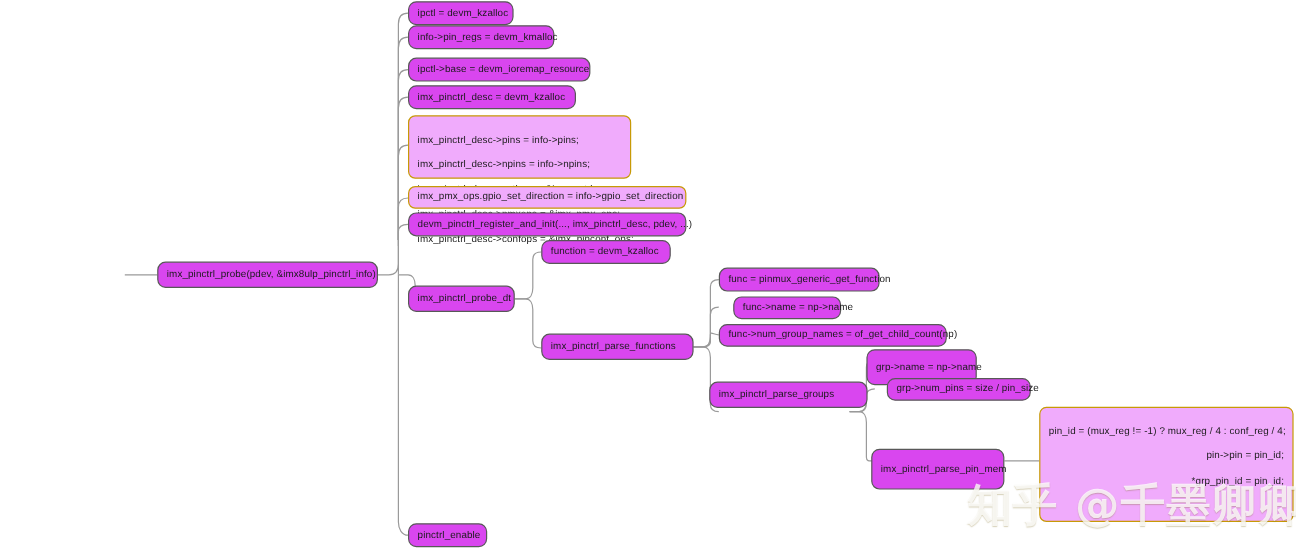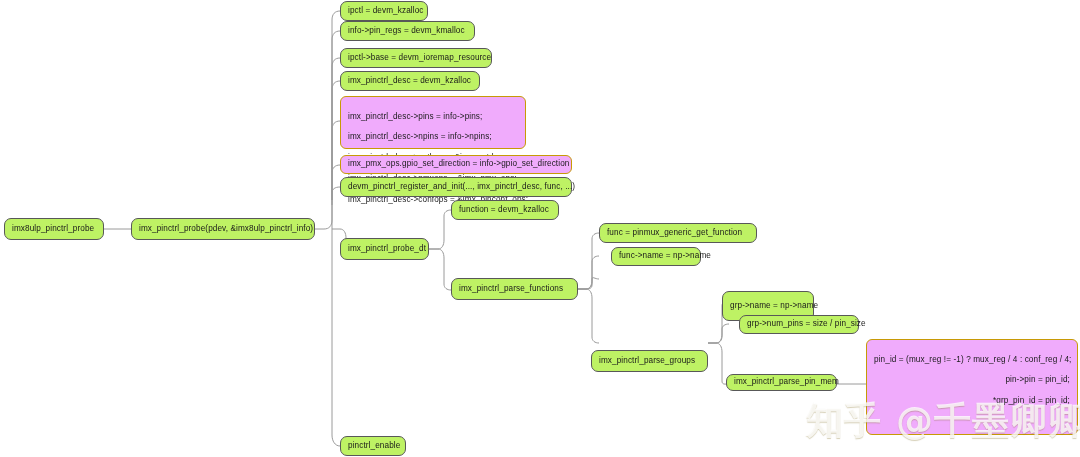--- a/index.html
+++ b/index.html
@@ -19,21 +19,21 @@
     position: absolute;
     left: 0;
     top: 0;
     width: 1080px;
     height: 457px;
     pointer-events: none;
   }
   .node {
     position: absolute;
     box-sizing: border-box;
-    background: #bef264;
+    background: #d946ef;
     border: 1px solid #585858;
     border-radius: 7px;
     color: #1a1a1a;
     font-size: 8.2px;
     line-height: 10.6px;
     letter-spacing: 0.1px;
     white-space: pre;
     display: flex;
     align-items: center;
     justify-content: flex-start;
@@ -101,33 +101,30 @@
       <path d="M578,289 L586,289 C590,289 592,293 592,298 L592,337 C592,341 595,343 599,343"></path>
 
       <path d="M708,343 L716,343 C720,343 722,339 722,334 L722,306 C722,302 725,300 729,300"></path>
       <path d="M708,343 L716,343 C720,343 722,340 722,336 L722,329 C722,326 725,324 729,324"></path>
       <path d="M708,343 L716,343 C720,343 722,347 722,352 L722,381 C722,385 725,384 729,384"></path>
 
       <path d="M837,384 L866,384"></path>
     </g>
   </svg>
 
-  <div class="node" style="left:4px; top:218px; width:100px; height:22px;">
-    <span>imx8ulp_pinctrl_probe</span>
-  </div>
 
   <div class="node" style="left:131px; top:218px; width:184px; height:22px;">
     <span>imx_pinctrl_probe(pdev, &amp;imx8ulp_pinctrl_info)</span>
   </div>
 
   <div class="node" style="left:340px; top:1px; width:88px; height:20px;">
     <span>ipctl = devm_kzalloc</span>
   </div>
 
-  <div class="node" style="left:340px; top:21px; width:135px; height:20px;">
+  <div class="node" style="left:340px; top:21px; width:122px; height:20px;">
     <span>info-&gt;pin_regs = devm_kmalloc</span>
   </div>
 
   <div class="node" style="left:340px; top:48px; width:152px; height:20px;">
     <span>ipctl-&gt;base = devm_ioremap_resource</span>
   </div>
 
   <div class="node" style="left:340px; top:71px; width:140px; height:20px;">
     <span>imx_pinctrl_desc = devm_kzalloc</span>
   </div>
@@ -138,61 +135,64 @@
     <span class="line">imx_pinctrl_desc-&gt;pctlops = &amp;imx_pctrl_ops;</span>
     <span class="line">imx_pinctrl_desc-&gt;pmxops = &amp;imx_pmx_ops;</span>
     <span class="line">imx_pinctrl_desc-&gt;confops = &amp;imx_pinconf_ops;</span>
   </div>
 
   <div class="node hl" style="left:340px; top:155px; width:232px; height:19px;">
     <span>imx_pmx_ops.gpio_set_direction = info-&gt;gpio_set_direction</span>
   </div>
 
   <div class="node" style="left:340px; top:177px; width:232px; height:20px;">
-    <span>devm_pinctrl_register_and_init(..., imx_pinctrl_desc, func, ...)</span>
+    <span>devm_pinctrl_register_and_init(..., imx_pinctrl_desc, pdev, ...)</span>
   </div>
 
   <div class="node" style="left:340px; top:238px; width:89px; height:22px;">
     <span>imx_pinctrl_probe_dt</span>
   </div>
 
   <div class="node" style="left:340px; top:436px; width:66px; height:20px;">
     <span>pinctrl_enable</span>
   </div>
 
   <div class="node" style="left:451px; top:278px; width:127px; height:22px;">
     <span>imx_pinctrl_parse_functions</span>
   </div>
 
   <div class="node" style="left:451px; top:200px; width:108px; height:20px;">
     <span>function = devm_kzalloc</span>
   </div>
 
-  <div class="node" style="left:599px; top:223px; width:158px; height:20px;">
+  <div class="node" style="left:599px; top:223px; width:134px; height:20px;">
     <span>func = pinmux_generic_get_function</span>
   </div>
 
   <div class="node" style="left:611px; top:247px; width:90px; height:19px;">
     <span>func-&gt;name = np-&gt;name</span>
   </div>
 
-
-  <div class="node" style="left:591px; top:350px; width:117px; height:22px;">
+  <div class="node" style="left:599px; top:270px; width:190px; height:19px;">
+    <span>func-&gt;num_group_names = of_get_child_count(np)</span>
+  </div>
+
+  <div class="node" style="left:591px; top:318px; width:132px; height:22px;">
     <span>imx_pinctrl_parse_groups</span>
   </div>
 
   <div class="node" style="left:722px; top:291px; width:92px; height:30px;">
     <span>grp-&gt;name = np-&gt;name</span>
   </div>
 
   <div class="node" style="left:739px; top:315px; width:120px; height:19px;">
     <span>grp-&gt;num_pins = size / pin_size</span>
   </div>
 
-  <div class="node" style="left:726px; top:374px; width:111px; height:17px;">
+  <div class="node" style="left:726px; top:374px; width:111px; height:34px;">
     <span>imx_pinctrl_parse_pin_mem</span>
   </div>
 
   <div class="node hl multi" style="left:866px; top:339px; width:212px; height:96px;text-align:right;">
     <span class="line">pin_id = (mux_reg != -1) ? mux_reg / 4 : conf_reg / 4;</span>
     <span class="line">pin-&gt;pin = pin_id;</span>
     <span class="line">*grp_pin_id = pin_id;</span>
     
     
     

